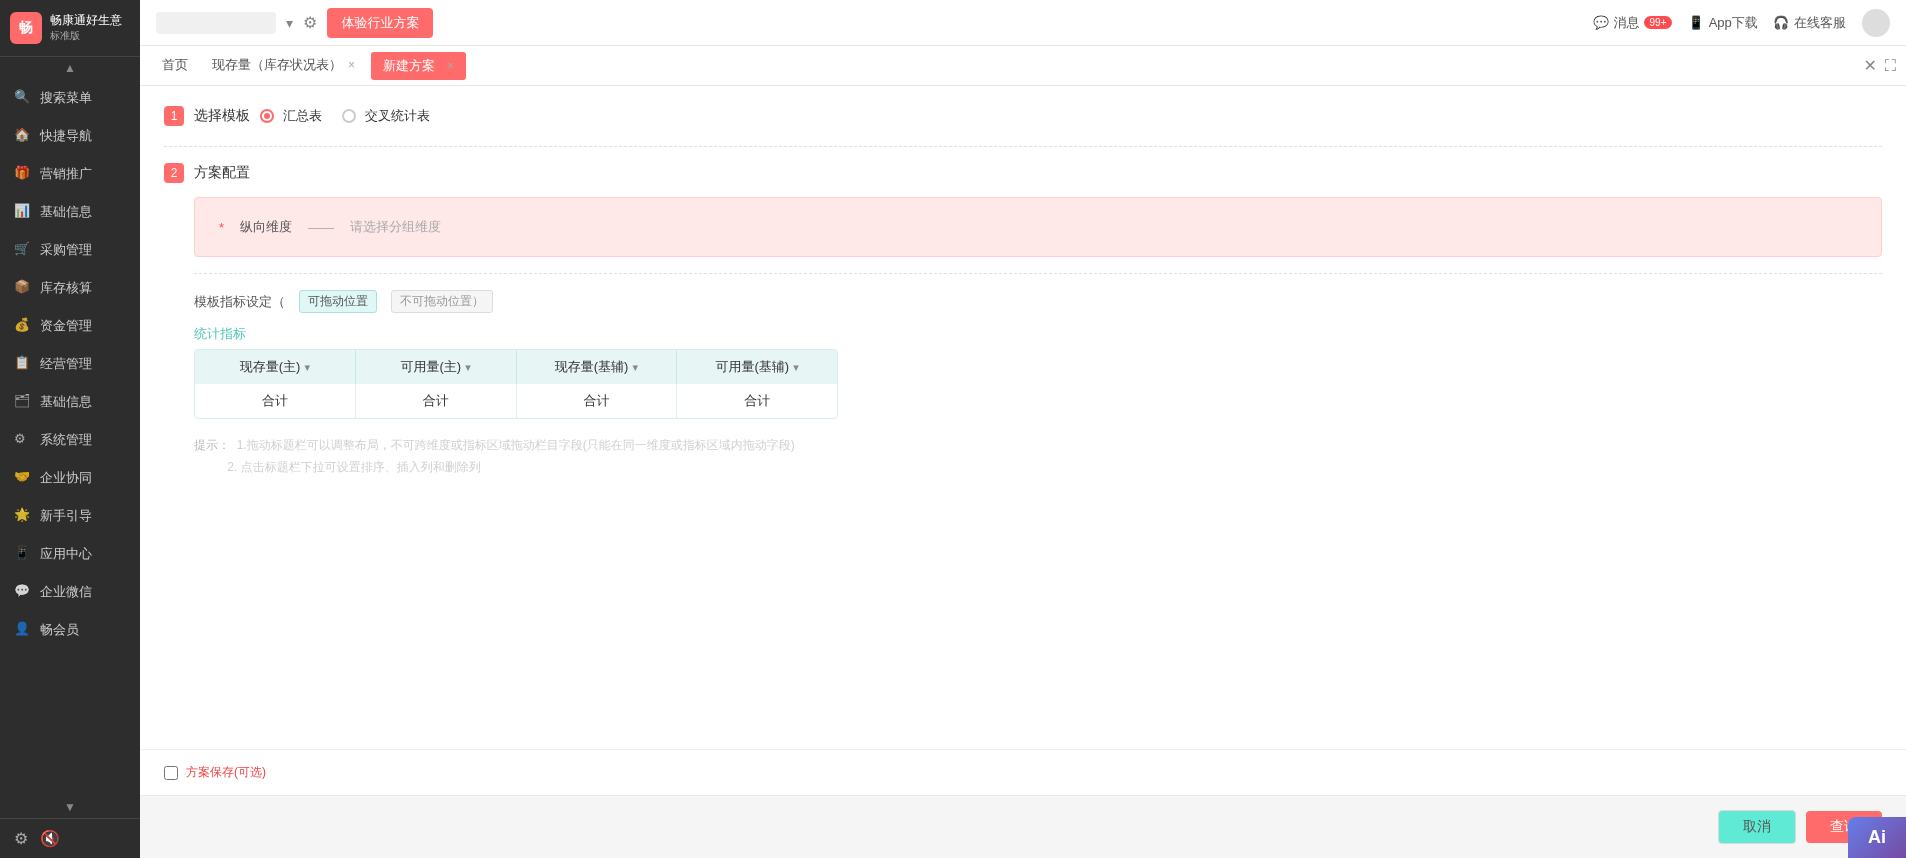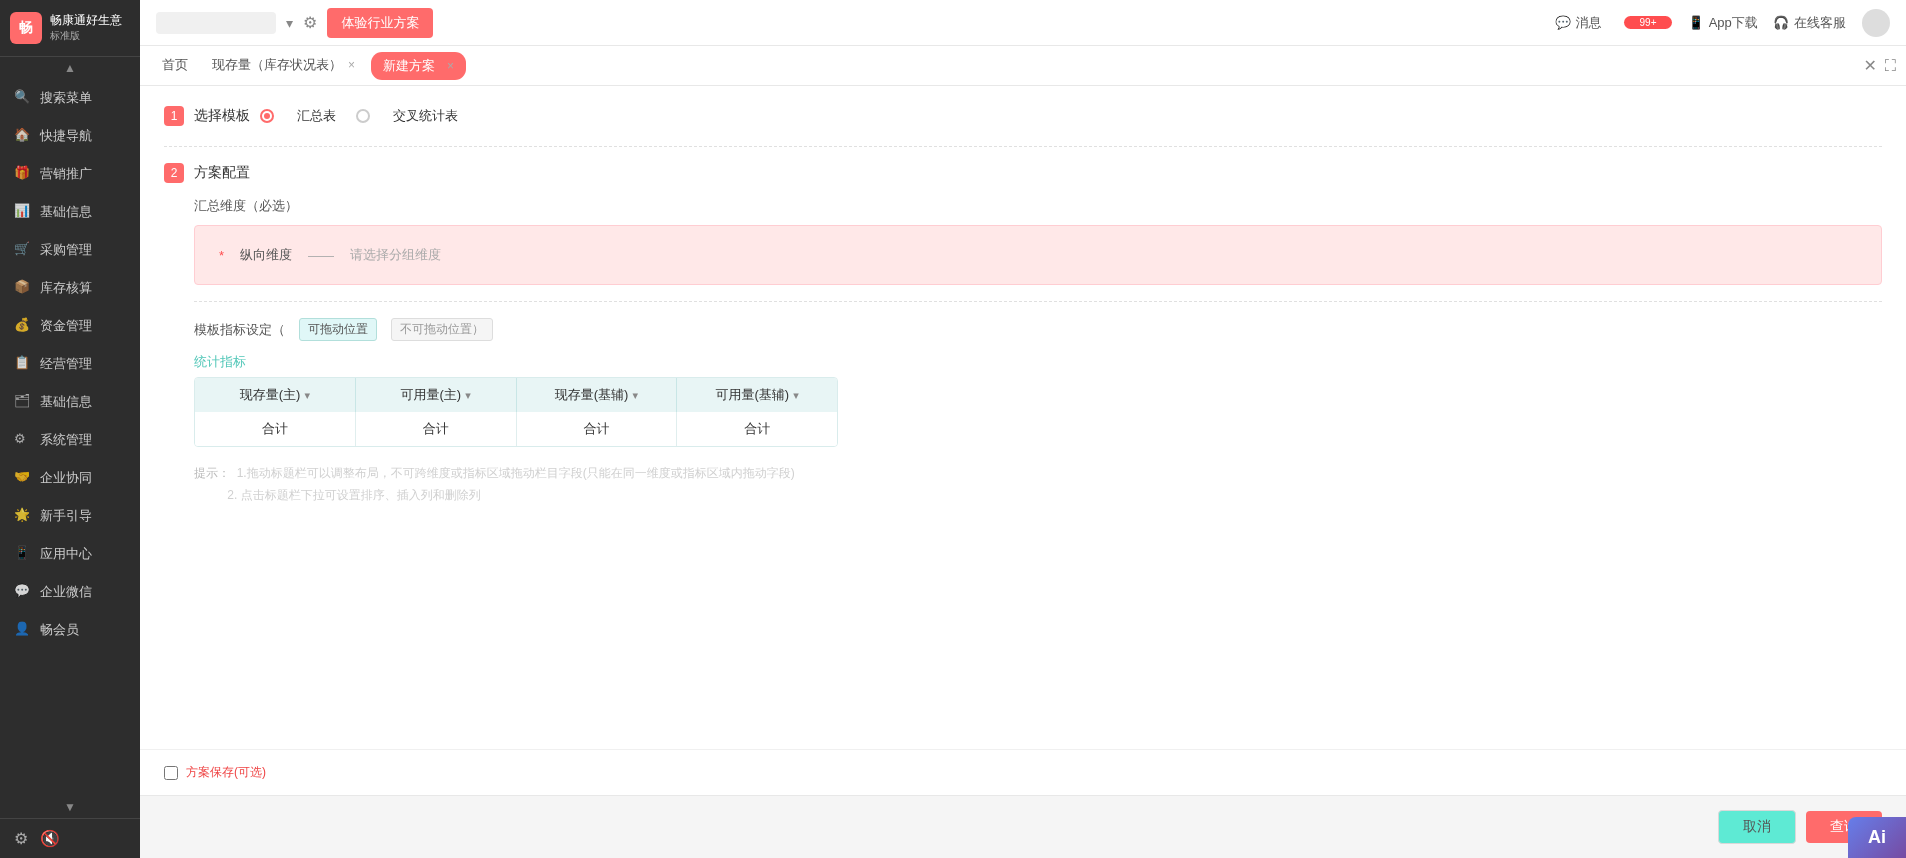--- a/index.html
+++ b/index.html
@@ -74,21 +74,21 @@
     .topbar-dropdown { color: #888; cursor: pointer; font-size: 14px; }
     .topbar-gear { color: #888; cursor: pointer; font-size: 16px; }
     .btn-trial {
       background: #ff6b6b; color: #fff; border: none; border-radius: 4px;
       padding: 6px 14px; cursor: pointer; font-size: 13px;
     }
     .topbar-right { display: flex; align-items: center; gap: 16px; }
     .topbar-right-item { display: flex; align-items: center; gap: 4px; color: #555; font-size: 13px; cursor: pointer; }
     .badge {
       background: #ff4d4f; color: #fff; border-radius: 10px;
-      padding: 1px 16px; font-size: 10px; margin-left: 18px;
+      padding: 1px 6px; font-size: 10px; margin-left: 0;
     }
     .avatar-placeholder { width: 28px; height: 28px; background: #ddd; border-radius: 50%; }
 
     
     .tabs-bar {
       background: #fff;
       border-bottom: 1px solid #e8e8e8;
       padding: 0 10px;
       display: flex;
       align-items: center;
@@ -97,21 +97,21 @@
     }
     .tab {
       padding: 0 12px; height: 40px; display: flex; align-items: center;
       font-size: 13px; cursor: pointer; color: #555;
       border-bottom: 2px solid transparent;
     }
     .tab-close {
       margin-left: 6px; color: #aaa; font-size: 12px; cursor: pointer;
     }
     .tab-new {
-      background: #ff6b6b; color: #fff; border-radius: 11px;
+      background: #ff6b6b; color: #fff; border-radius: 3px;
       padding: 4px 12px; margin-left: 4px; display: flex; align-items: center;
       gap: 6px; font-size: 13px; cursor: pointer; height: 28px;
     }
     .tabs-right { margin-left: auto; display: flex; align-items: center; gap: 8px; }
     .tab-action { color: #888; cursor: pointer; font-size: 16px; }
 
     
     .content-area {
       flex: 1; overflow-y: auto; background: #f5f5f5; padding: 0;
       display: flex; flex-direction: column;
@@ -133,21 +133,21 @@
     .step-number {
       width: 20px; height: 20px; border-radius: 4px;
       background: #ff6b6b; color: #fff; font-size: 12px;
       display: flex; align-items: center; justify-content: center; flex-shrink: 0;
     }
     .step-title { font-size: 14px; font-weight: 500; color: #333; }
     .step-content { padding-left: 30px; }
 
     
     .radio-group { display: flex; align-items: center; gap: 20px; }
-    .radio-item { display: flex; align-items: center; gap: 23px; cursor: pointer; font-size: 13px; color: #333; }
+    .radio-item { display: flex; align-items: center; gap: 9px; cursor: pointer; font-size: 13px; color: #333; }
     .radio-dot {
       width: 14px; height: 14px; border-radius: 50%; border: 2px solid #ccc;
       display: flex; align-items: center; justify-content: center;
     }
     .radio-dot.selected { border-color: #ff6b6b; }
     .radio-dot.selected::after {
       content: ''; width: 6px; height: 6px; border-radius: 50%; background: #ff6b6b;
     }
 
     
@@ -389,21 +389,20 @@
 
       <hr class="section-divider">
 
       <div class="step-section">
         <div class="step-header">
           <div class="step-number">2</div>
           <span class="step-title">方案配置</span>
         </div>
 
         <div class="step-content">
-          <div class="agg-label">汇总维度（必选）</div>
 
           <div class="dimension-box">
             <span class="dim-required">*</span>
             <span class="dim-label">纵向维度</span>
             <span class="dim-arrow">——</span>
             <span class="dim-placeholder">请选择分组维度</span>
           </div>
 
           <hr class="section-divider">
 

